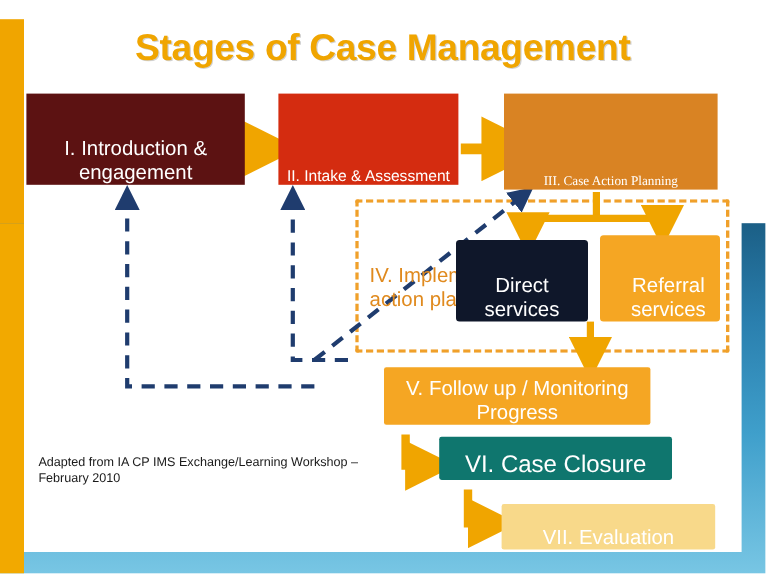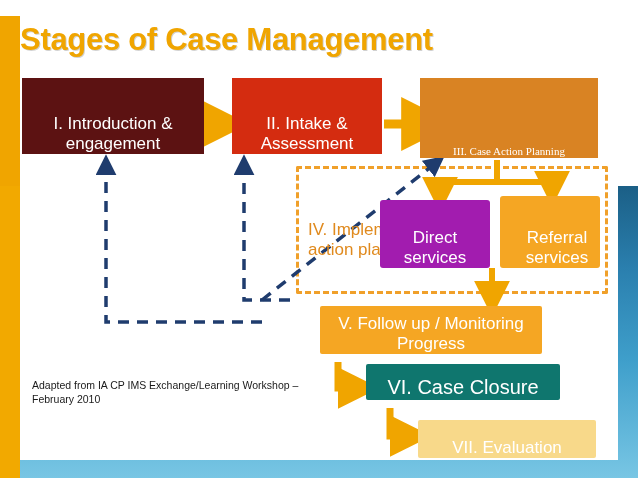--- a/index.html
+++ b/index.html
@@ -12,39 +12,39 @@
   .bg-gold-top{position:absolute;left:0;top:0;width:20px;height:186px;background:#f0a500;}
   .bg-gold-bot{position:absolute;left:0;top:186px;width:20px;height:292px;background:#f2a900;}
   .bg-blue-band{position:absolute;left:0;top:186px;width:638px;height:292px;
      background:linear-gradient(180deg,#1b5f86 0%,#2a7fae 28%,#3f9fcb 60%,#78c6e4 100%);}
   .bg-white-card{position:absolute;left:20px;top:12px;width:598px;height:448px;background:#ffffff;
      box-shadow:0 0 0 0 rgba(0,0,0,0);}
   .bg-corner-tl{position:absolute;left:0;top:0;width:24px;height:16px;background:#ffffff;}
 
   
   .title{
-    position:absolute;left:20px;top:22px;width:598px;text-align:left;
+    position:absolute;left:20px;top:22px;width:598px;text-align:center;
     font-size:31px;font-weight:bold;color:#f0a500;letter-spacing:-0.3px;
     text-shadow:1px 1px 0 rgba(0,0,0,0.18);
   }
 
   
   .box{position:absolute;display:flex;align-items:flex-end;justify-content:center;text-align:center;
     color:#ffffff;line-height:1.18;box-sizing:border-box;}
   .box span{display:block;width:100%;padding:0 6px;}
 
   .b1{left:22px;top:78px;width:182px;height:76px;background:#5c1212;font-size:17px;}
-  .b2{left:232px;top:78px;width:150px;height:76px;background:#d42c10;font-size:17px;}
+  .b2{left:232px;top:78px;width:150px;height:76px;background:#d42c10;font-size:13px;}
   .b3{left:420px;top:78px;width:178px;height:80px;background:#d98323;font-size:11px;font-family:Liberation Serif, serif;}
 
   .b4{left:300px;top:168px;width:132px;height:92px;background:transparent;color:#e08a1e;
      font-size:17px;justify-content:flex-start;text-align:left;}
   .b4 span{padding-left:8px;}
 
-  .b5{left:380px;top:200px;width:110px;height:68px;background:#a21caf;font-size:17px;border-radius:3px;}
+  .b5{left:380px;top:200px;width:110px;height:68px;background:#0f172a;font-size:17px;border-radius:3px;}
   .b6{left:500px;top:196px;width:100px;height:72px;background:#f5a623;font-size:17px;border-radius:3px;padding-left:14px;}
 
   .b7{left:320px;top:306px;width:222px;height:48px;background:#f5a623;font-size:17px;border-radius:2px;}
   .b8{left:366px;top:364px;width:194px;height:36px;background:#0f766e;font-size:20px;border-radius:2px;}
   .b9{left:418px;top:420px;width:178px;height:38px;background:#f8d98a;font-size:17px;border-radius:2px;}
 
   
   .dash-region{position:absolute;left:296px;top:166px;width:312px;height:128px;
      border:3px dashed #f0a02a;box-sizing:border-box;border-radius:2px;}
 

